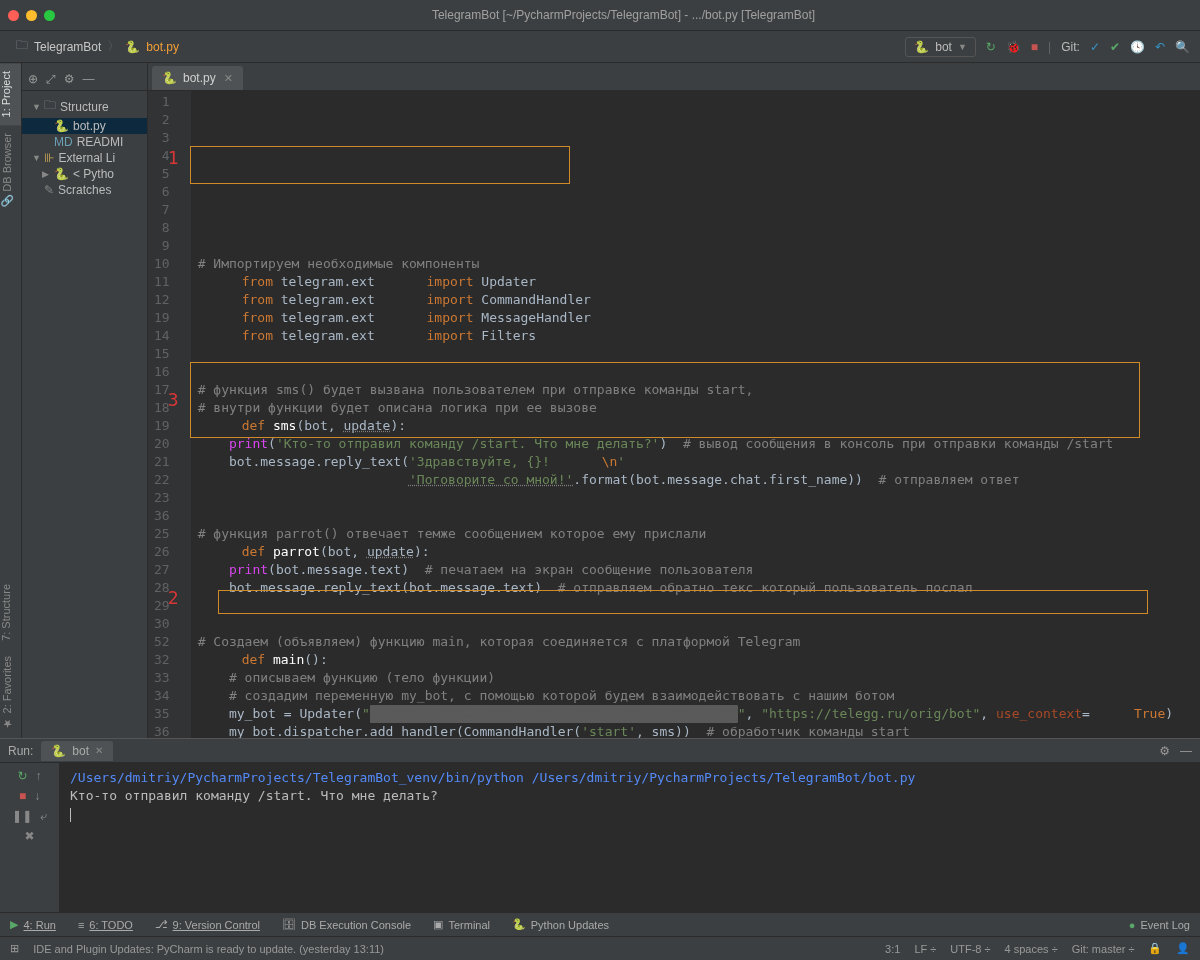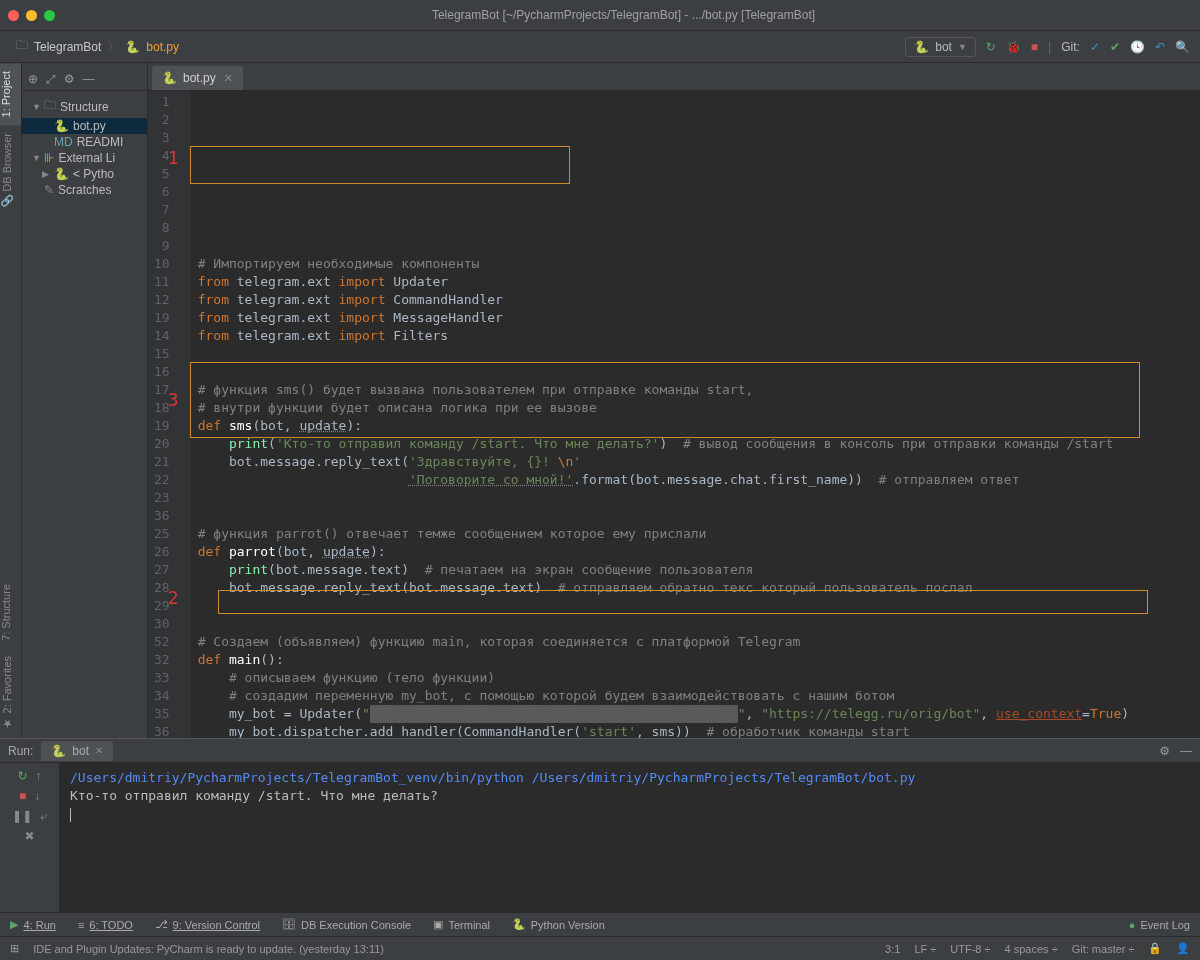--- a/index.html
+++ b/index.html
@@ -23,26 +23,26 @@
 .tree-row .caret { color:#888; font-size:9px; width:8px; }
 .editor-zone { flex:1; display:flex; flex-direction:column; background:#2b2b2b; min-width:0; }
 .tab-bar { height:28px; background:#3c3f41; border-bottom:1px solid #2b2b2b; display:flex; align-items:flex-end; padding-left:4px; }
 .ed-tab { padding:5px 10px; background:#4e5254; color:#d0d0d0; display:flex; align-items:center; gap:6px; font-size:12px; border-radius:3px 3px 0 0; }
 .ed-tab .close { color:#888; font-size:11px; margin-left:2px; }
 .code-area { flex:1; display:flex; overflow:hidden; font-family:"Menlo","Consolas",monospace; font-size:13px; line-height:18px; position:relative; }
 .gutter { background:#313335; text-align:right; color:#606366; padding:2px 8px 2px 6px; user-select:none; }
 .gutter-extra { width:14px; background:#313335; border-right:1px solid #2b2b2b; }
 .code-lines { flex:1; padding:2px 0 2px 6px; position:relative; white-space:pre; color:#a9b7c6; }
 .c-cmt { color:#808080; }
-.c-kw { color:#cc7832; }
+.c-kw { color:#cc7832;margin-left:44px; }
 .c-fn { color:#ffffff; }
 .c-str { color:#6a8759; }
-.c-builtin { color:#86efac; }
+.c-builtin { color:#d946ef; }
 .c-under { text-decoration:underline dotted #808080; }
-.c-arg { color:#aa4926;text-decoration:underline; }
+.c-arg { color:#aa4926; }
 .highlight-box { position:absolute; border:1.5px solid #d08a2a; pointer-events:none; }
 .anno { position:absolute; color:#d93636; font-family:"Menlo",monospace; font-size:18px; font-weight:500; }
 .redacted { display:inline-block; background:#5a5a5a; color:#5a5a5a; border-radius:1px; }
 .run-panel { height:174px; background:#2b2b2b; border-top:1px solid #555; display:flex; }
 .run-hdr-row { display:flex; align-items:center; height:24px; background:#3c3f41; border-bottom:1px solid #2b2b2b; padding-left:8px; gap:8px; color:#aaa; }
 .run-hdr-row .tab-active { background:#4e5254; padding:3px 10px; border-radius:3px 3px 0 0; display:flex; gap:6px; align-items:center; }
 .run-left-ctl { width:60px; background:#3c3f41; border-right:1px solid #2b2b2b; display:flex; flex-direction:column; align-items:center; padding:6px 0; gap:6px; }
 .run-left-ctl .subcol { display:flex; gap:8px; }
 .run-out { flex:1; padding:6px 10px; font-family:"Menlo",monospace; font-size:13px; color:#bbbbbb; line-height:18px; white-space:pre; }
 .run-out .cursor { border-left:1px solid #bbb; display:inline-block; height:14px; vertical-align:middle; }
@@ -267,21 +267,21 @@
 
 <div class="bottom-bar1">
   <span class="item">
         <span class="green-play">▶</span>
         <u>4: Run</u>
       </span>
   <span class="item">≡ <u>6: TODO</u></span>
   <span class="item">⎇ <u>9: Version Control</u></span>
   <span class="item">🗄 <span>DB Execution Console</span></span>
   <span class="item">▣ <span>Terminal</span></span>
-  <span class="item">🐍 <span>Python Version</span></span>
+  <span class="item">🐍 <span>Python Updates</span></span>
   <span class="spacer"></span>
   <span class="item">
         <span style="color:#59a869">●</span> 
         <span>Event Log</span>
       </span>
 </div>
 
 <div class="bottom-bar2">
   <span>⊞</span>
   <span>IDE and Plugin Updates: PyCharm is ready to update. (yesterday 13:11)</span>

